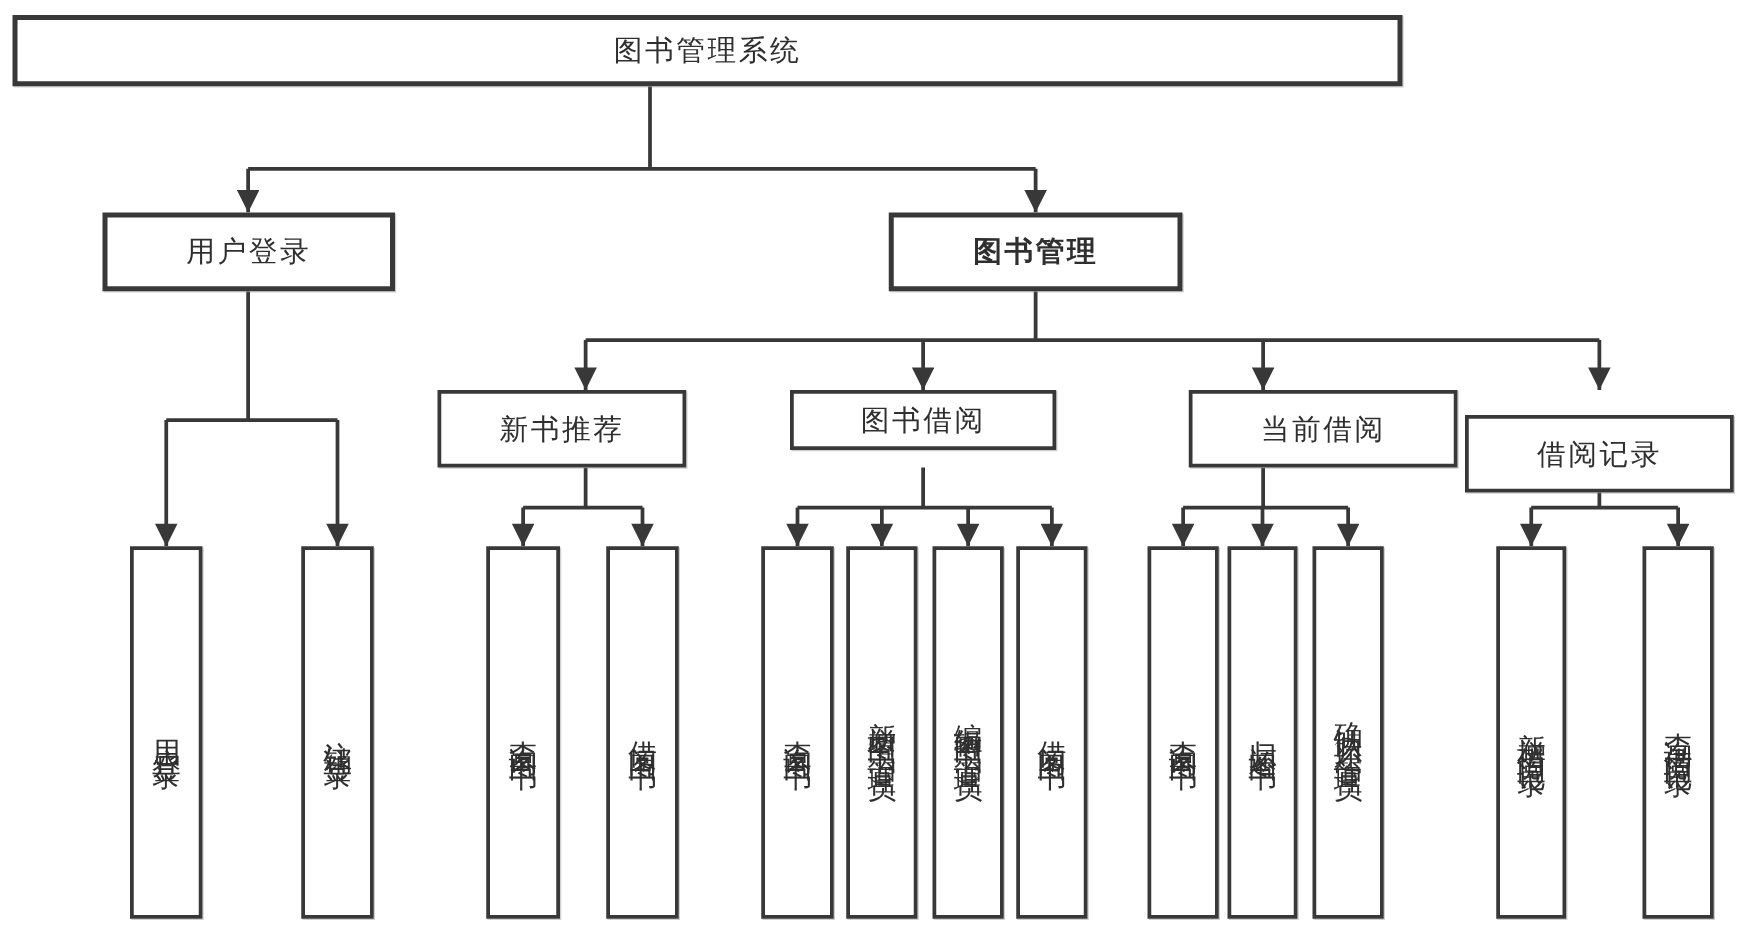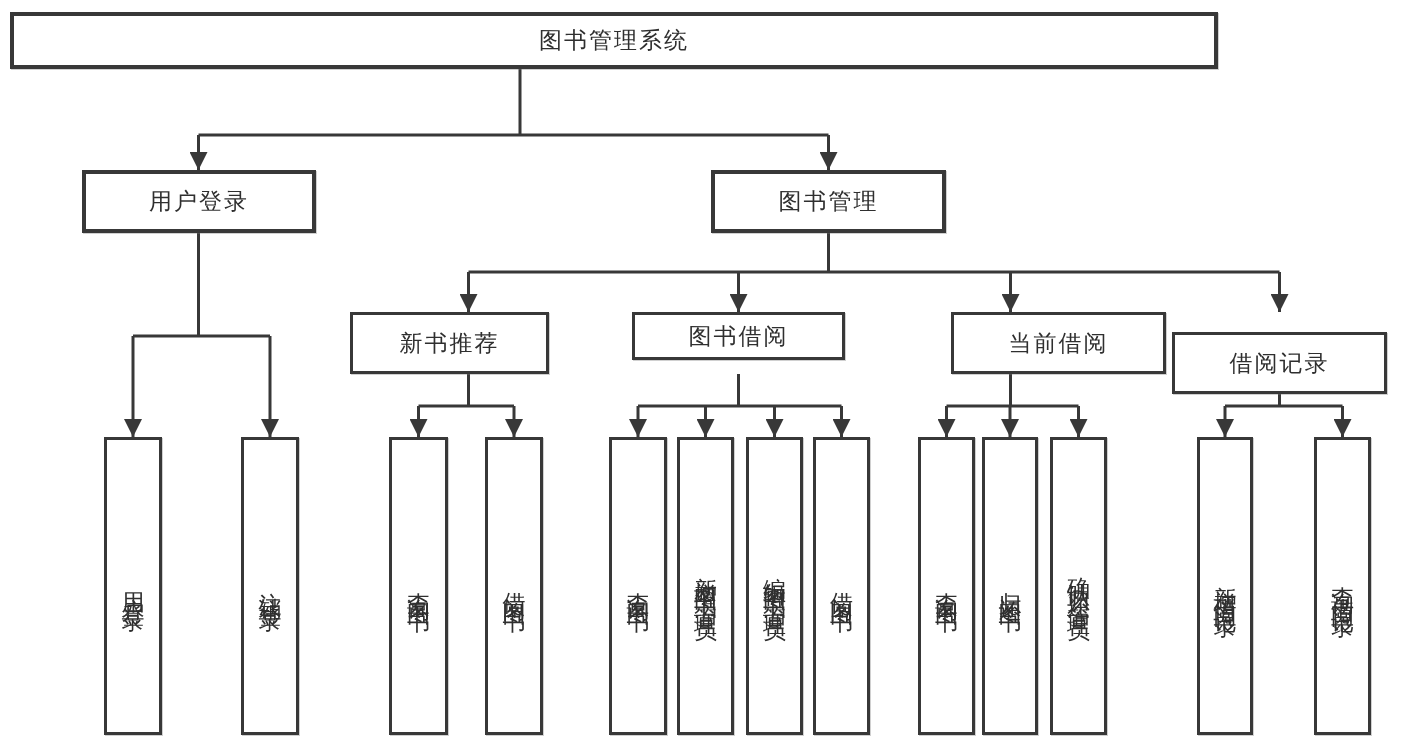--- a/index.html
+++ b/index.html
@@ -85,27 +85,27 @@
       <path class="line" d="M 841.5 406 V 437" marker-end="url(#ah)"></path>
       <path class="line" d="M 1010.5 374 V 406 M 946.5 406 H 1078.5"></path>
       <path class="line" d="M 946.5 406 V 437" marker-end="url(#ah)"></path>
       <path class="line" d="M 1010 406 V 437" marker-end="url(#ah)"></path>
       <path class="line" d="M 1078.5 406 V 437" marker-end="url(#ah)"></path>
       <path class="line" d="M 1279.5 374 V 406 M 1225 406 H 1342.5"></path>
       <path class="line" d="M 1225 406 V 437" marker-end="url(#ah)"></path>
       <path class="line" d="M 1342.5 406 V 437" marker-end="url(#ah)"></path>
     </svg>
   <div id="nodes">
-      <div class="node" style="left: 10px; top: 12px; width: 1208px; height: 57px; border-width: 4px;">
+      <div class="node" style="left: 10px; top: 12px; width: 1112px; height: 57px; border-width: 4px;">
         <span class="lbl">图书管理系统</span>
       </div>
       <div class="node" style="left: 82px; top: 170px; width: 234px; height: 63px; border-width: 4px;">
         <span class="lbl">用户登录</span>
       </div>
-      <div class="node" style="left: 711px; top: 170px; width: 235px; height: 63px; border-width: 4px;">
+      <div class="node" style="left: 711px; top: 170px; width: 235px; height: 63px; border-width: 4px; font-weight: bold;">
         <span class="lbl">图书管理</span>
       </div>
       <div class="node" style="left: 350px; top: 312px; width: 199px; height: 62px; border-width: 3px;">
         <span class="lbl">新书推荐</span>
       </div>
       <div class="node" style="left: 632px; top: 312px; width: 213px; height: 48px; border-width: 3px;">
         <span class="lbl">图书借阅</span>
       </div>
       <div class="node" style="left: 903px; top: 312px; width: 215px; height: 62px; border-width: 3px; margin-left: 48px;">
         <span class="lbl">当前借阅</span>

